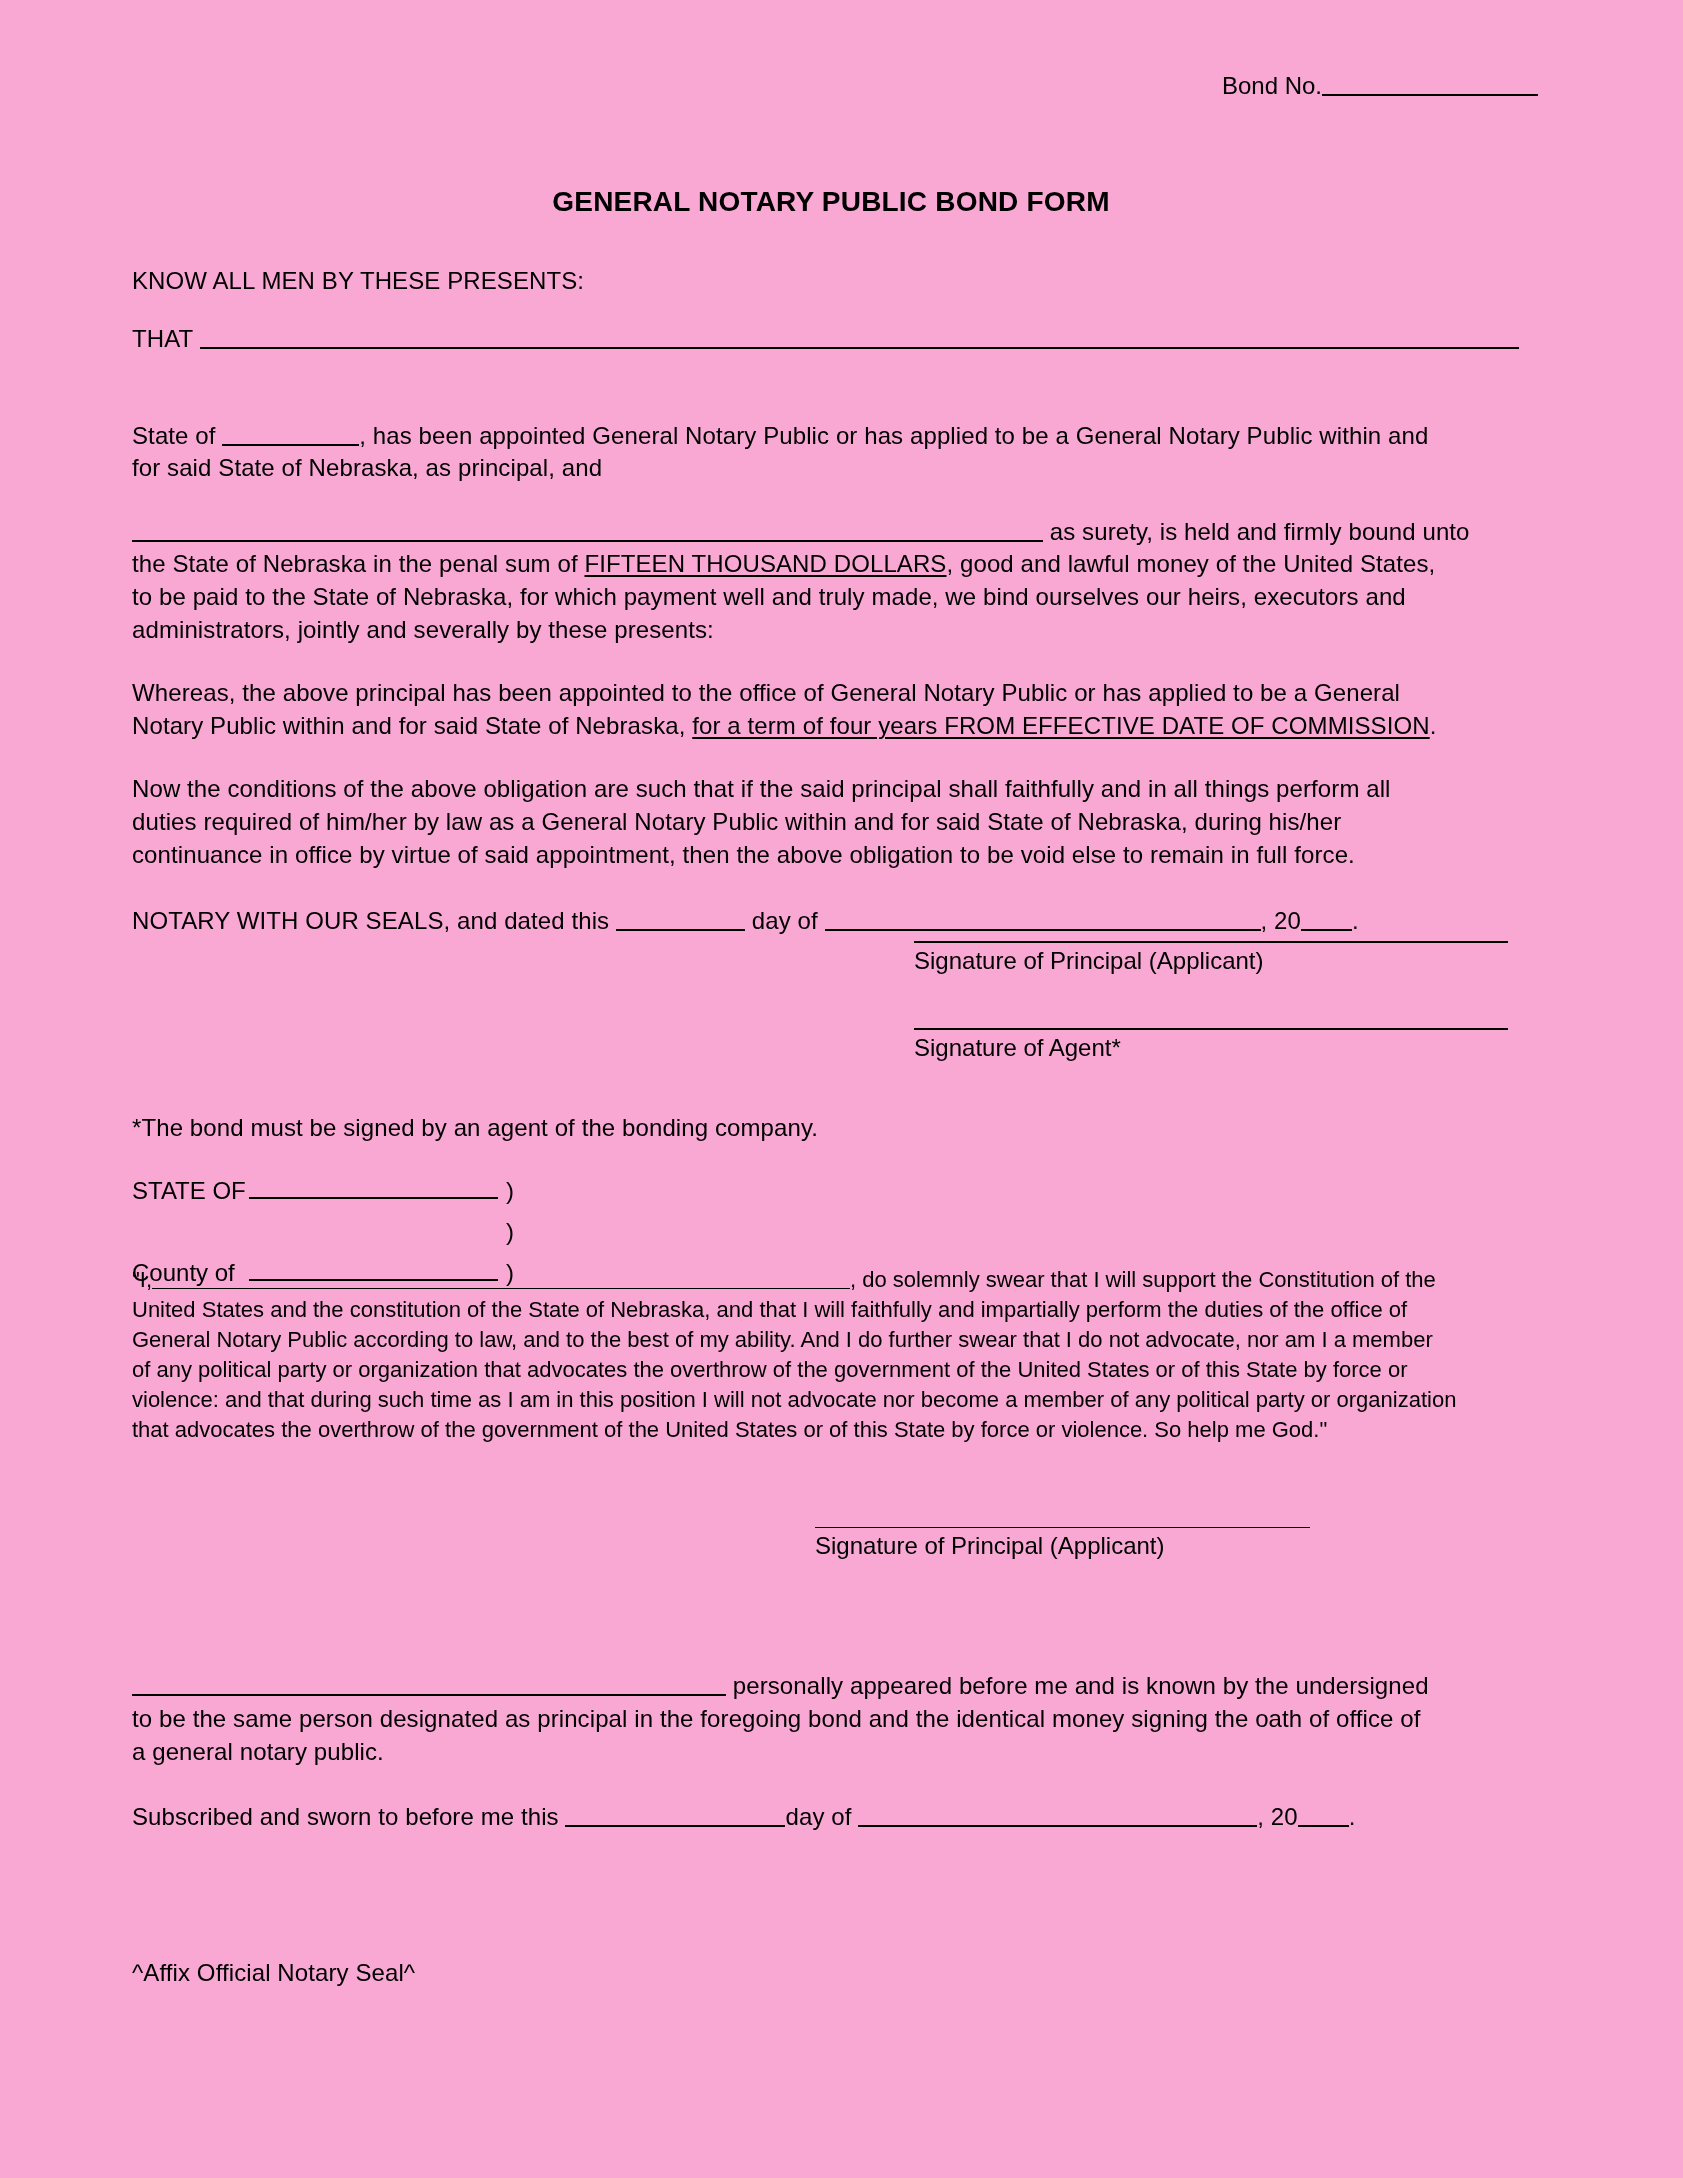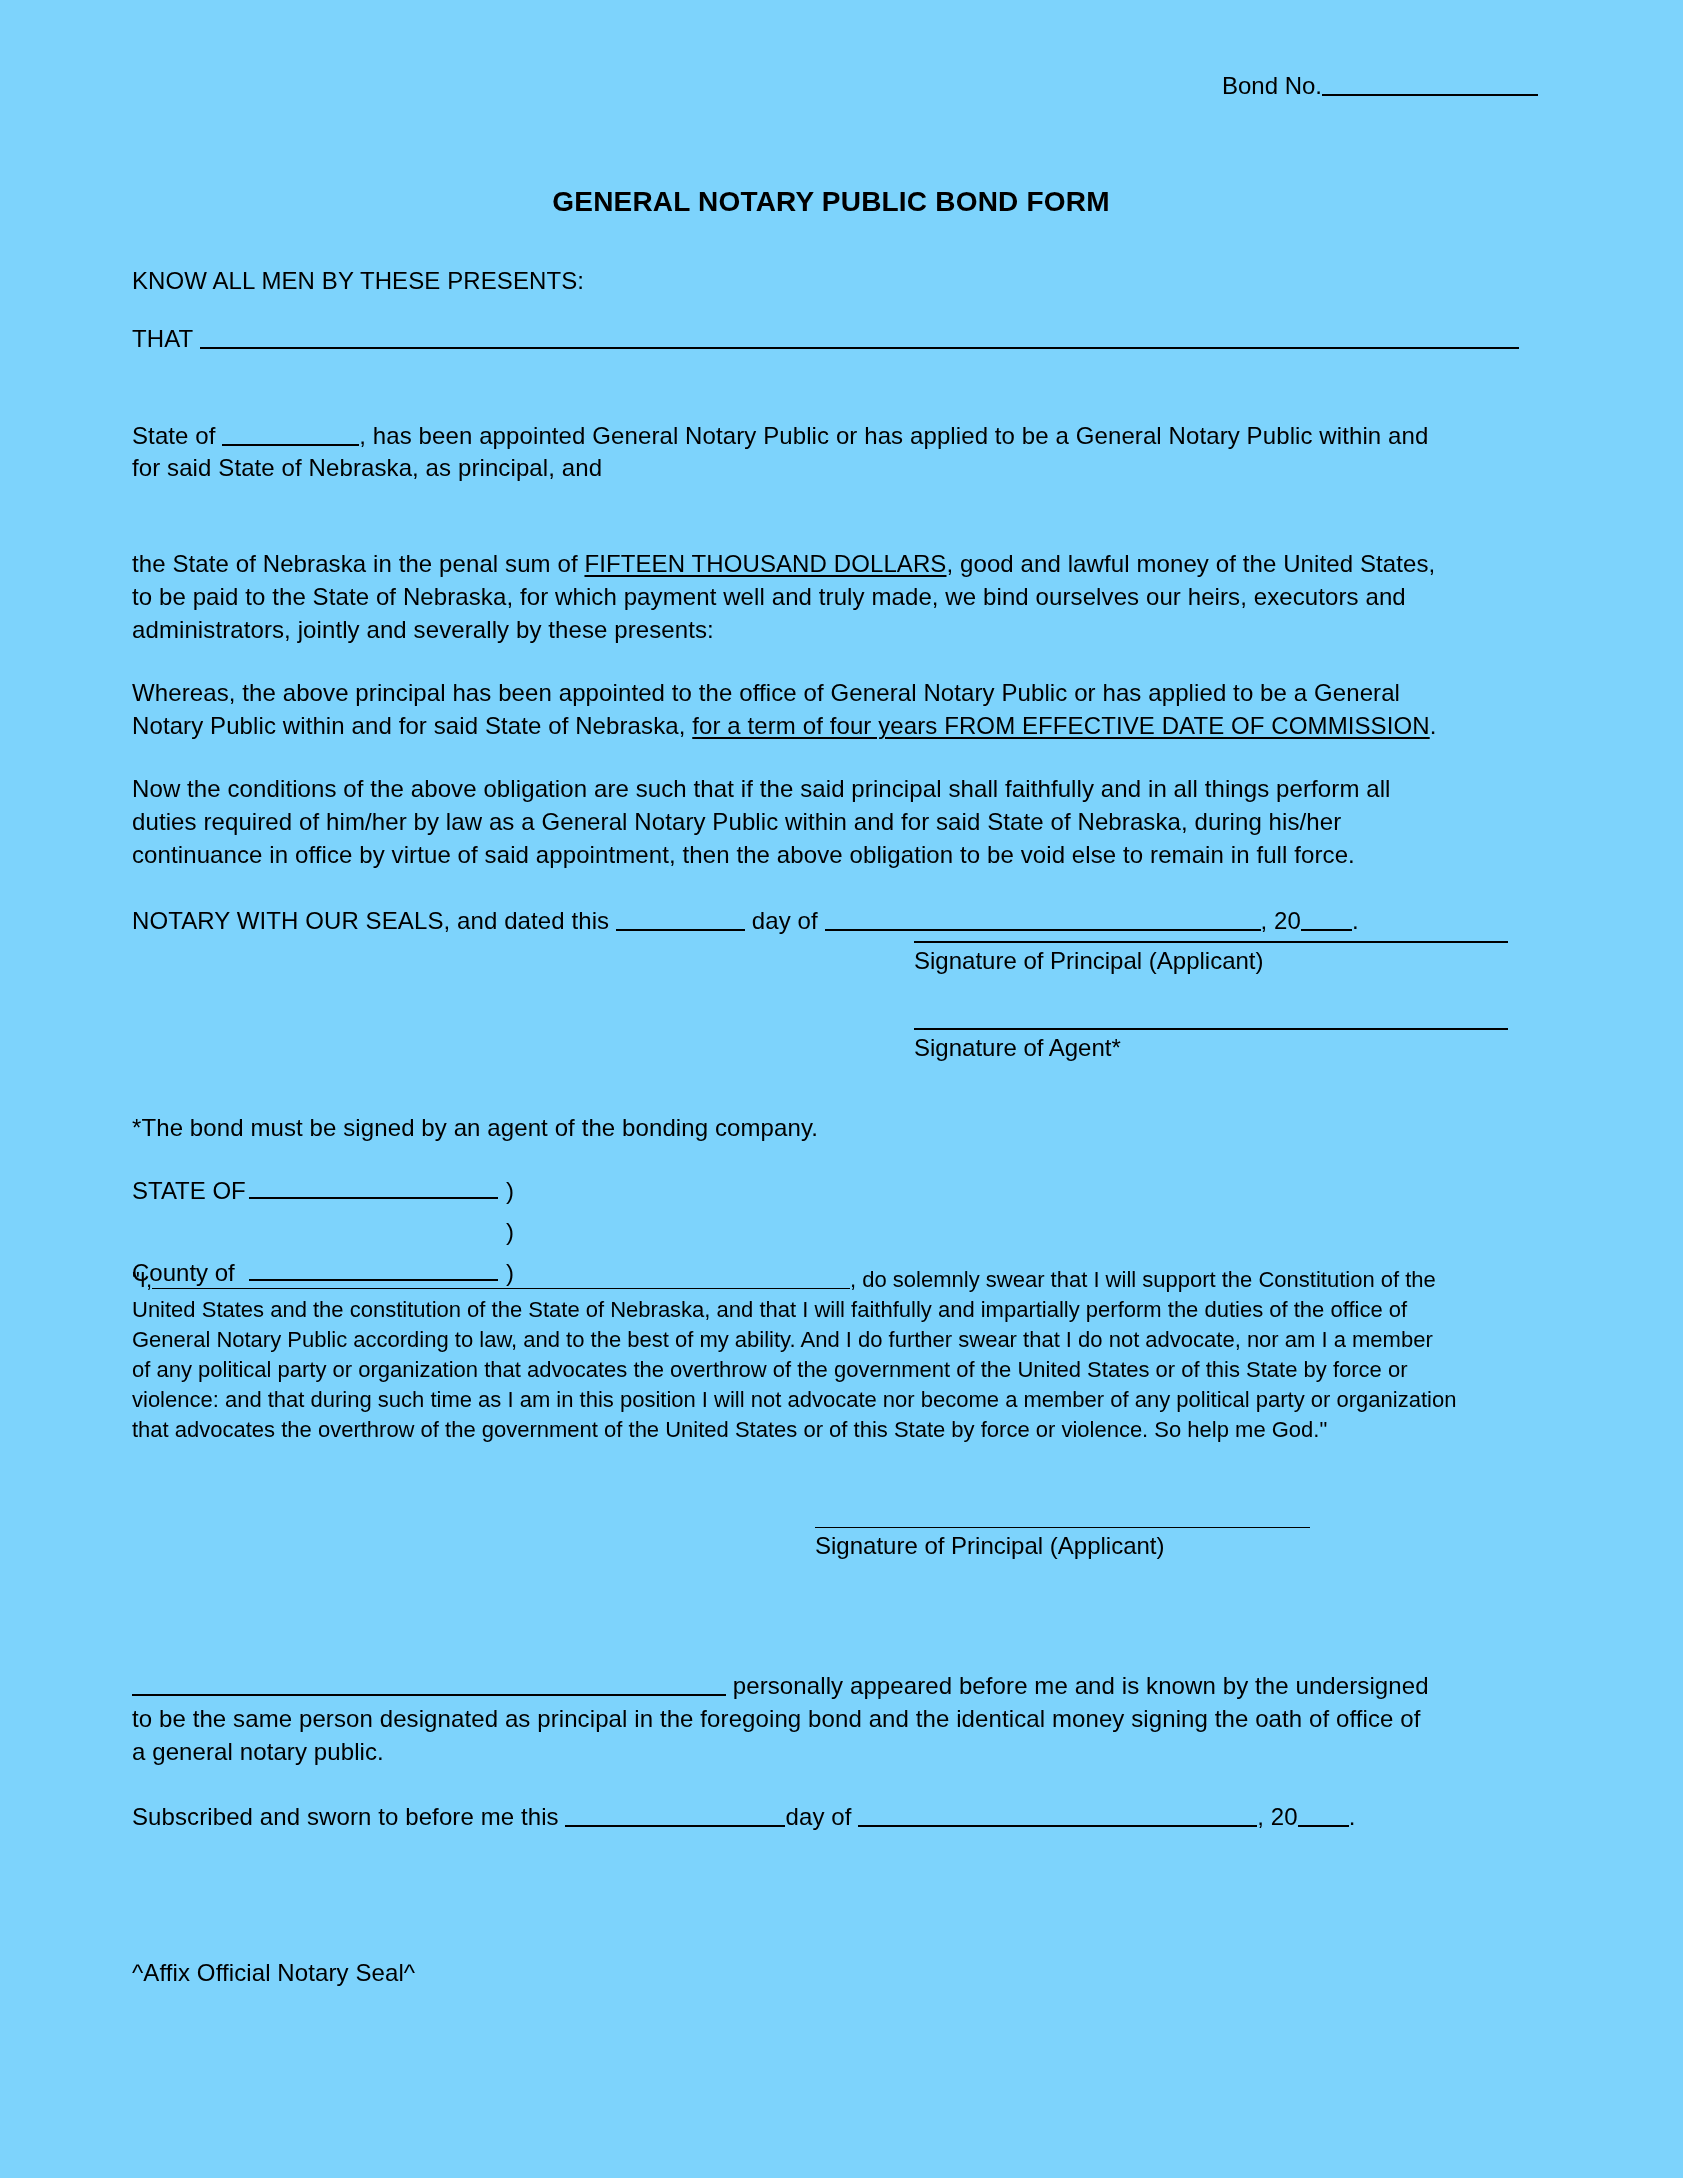--- a/index.html
+++ b/index.html
@@ -8,21 +8,21 @@
     background: #ffffff;
   }
   body {
     font-family: "Liberation Sans", sans-serif;
     color: #000000;
   }
   .page {
     position: relative;
     width: 1683px;
     height: 2178px;
-    background: #7dd3fc;
+    background: #f9a8d4;
     margin: 0 auto;
     box-sizing: border-box;
     padding: 8px;
     overflow: hidden;
   }
   .sheet {
     position: absolute;
     left: 132px;
     top: 0;
     width: 1406px;
@@ -148,20 +148,23 @@
     </div>
 
 
     <div class="blk line" style="top:419px; width:1406px">
       <span>State of</span>
       <span class="blank" style="width:137px"></span><span>, has been appointed General Notary Public or has applied to be a General Notary Public within and</span>
     </div>
 
     <div class="blk line" style="top:451px">for said State of Nebraska, as principal, and</div>
 
+    <div class="blk line" style="top:515px; width:1406px">
+      <span class="blank" style="width:911px"></span><span> as surety, is held and firmly bound unto</span>
+    </div>
     <div class="blk line" style="top:547px; width:1406px">
       <span>the State of Nebraska in the penal sum of </span><span class="u">FIFTEEN THOUSAND DOLLARS</span><span>, good and lawful money of the United States,</span>
     </div>
     <div class="blk line" style="top:580px">to be paid to the State of Nebraska, for which payment well and truly made, we bind ourselves our heirs, executors and</div>
     <div class="blk line" style="top:613px">administrators, jointly and severally by these presents:</div>
 
     <div class="blk line" style="top:676px">Whereas, the above principal has been appointed to the office of General Notary Public or has applied to be a General</div>
     <div class="blk line" style="top:709px; width:1406px">
       <span>Notary Public within and for said State of Nebraska, </span><span class="u">for a term of four years FROM EFFECTIVE DATE OF COMMISSION</span><span>.</span>
     </div>

